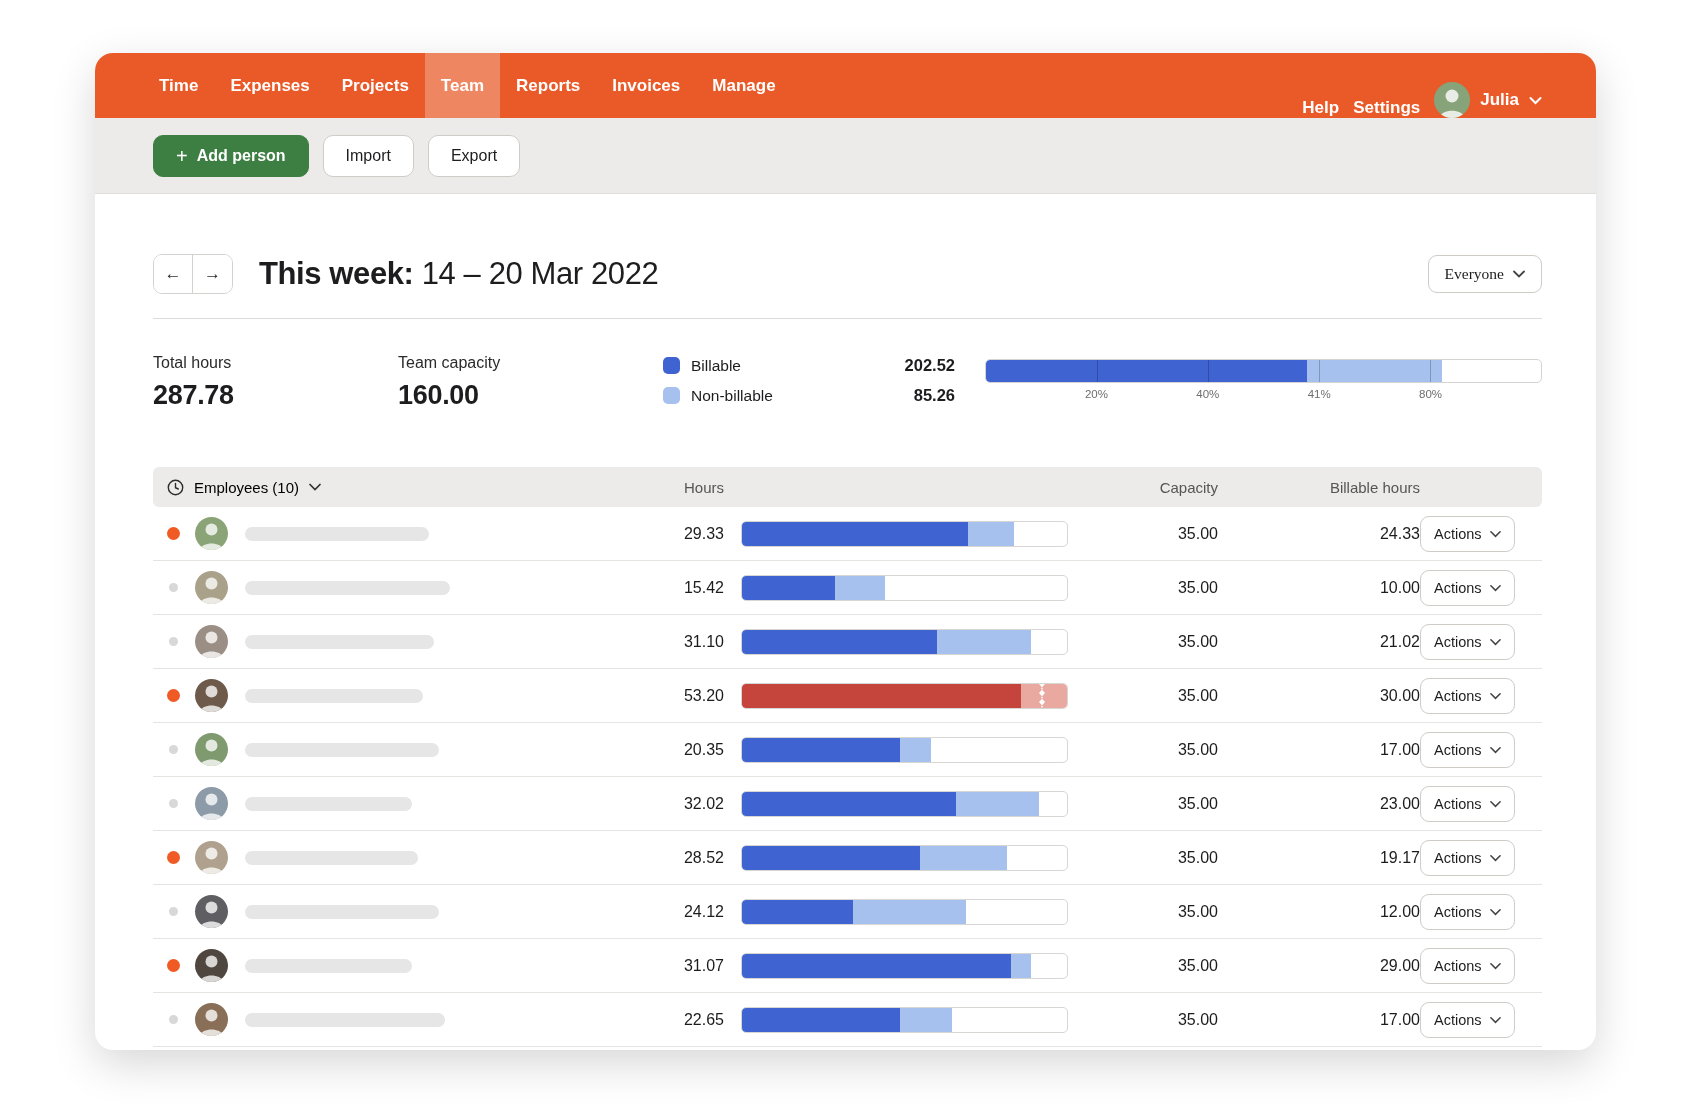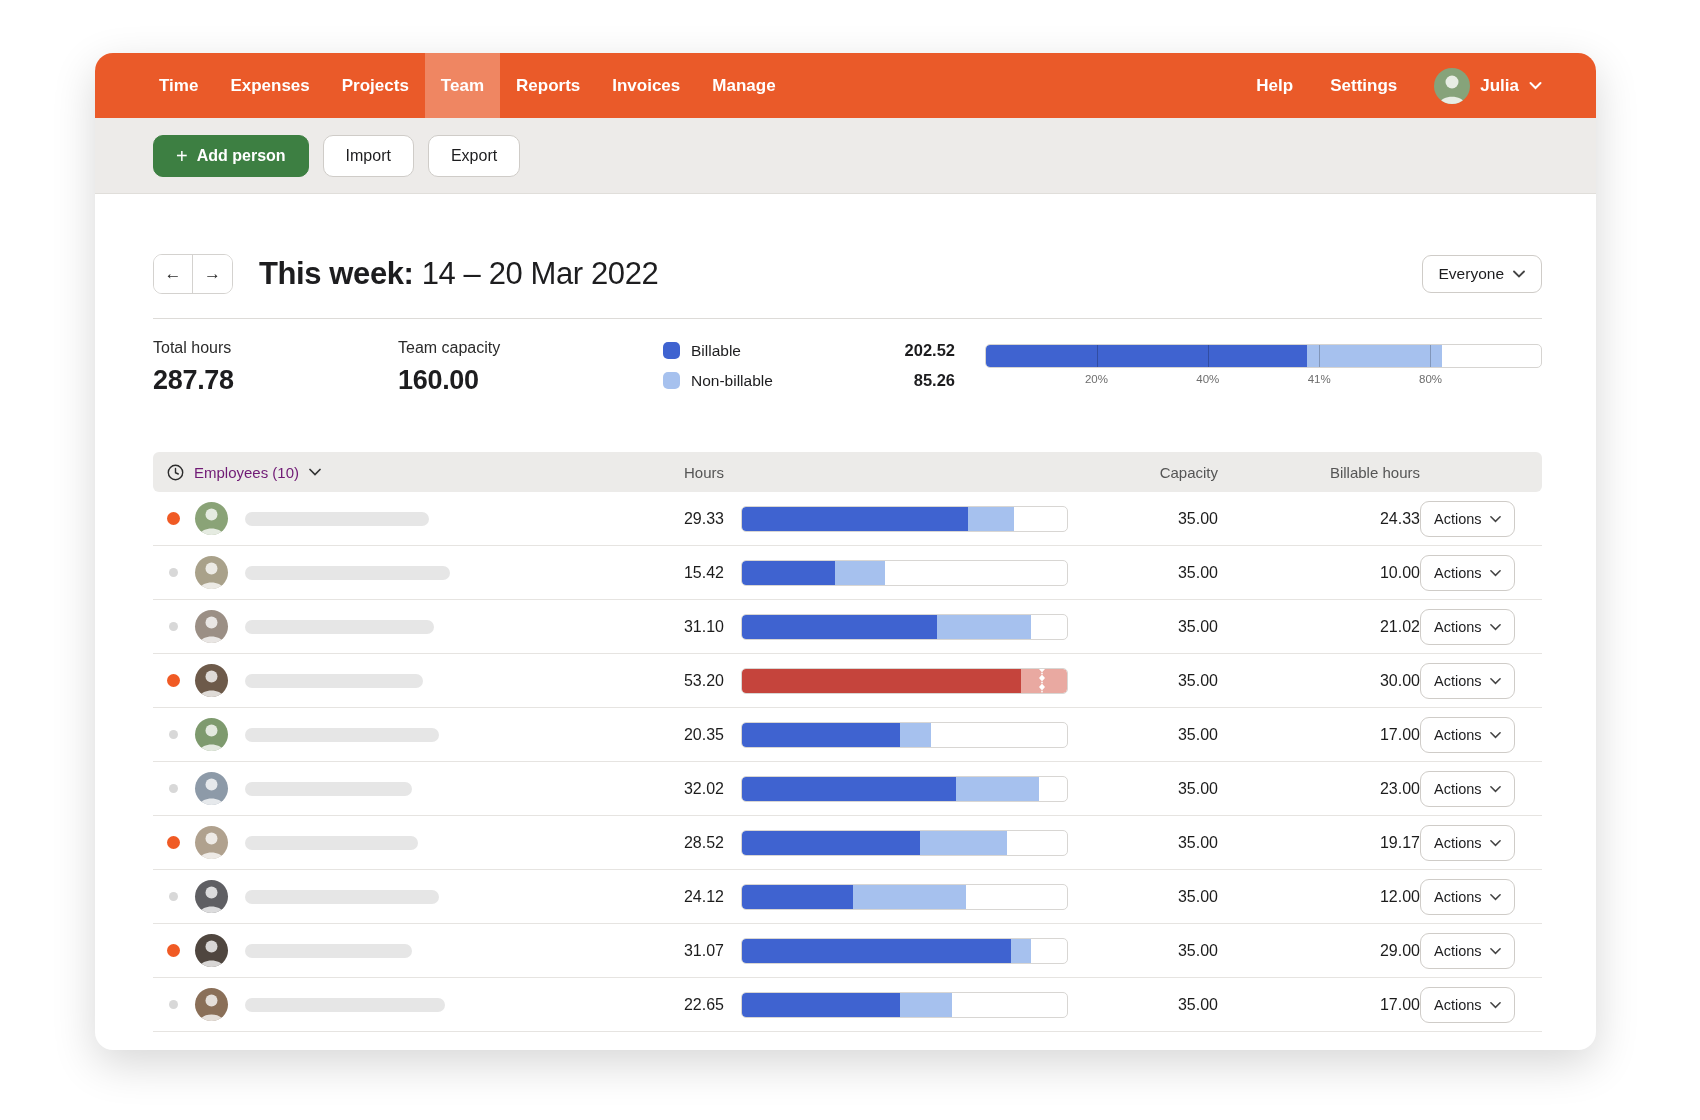--- a/index.html
+++ b/index.html
@@ -10,21 +10,21 @@
     overflow:hidden; }
 
   
   .nav { height:65px; background:#ea5a29; display:flex; align-items:stretch;
     padding:0 54px 0 48px; }
   .nav-tabs { display:flex; align-items:stretch;justify-content:space-between; }
   .nav-tab { display:flex; align-items:center; padding:0 16px; color:#fff;
     font-size:17px; font-weight:700; cursor:pointer; }
   .nav-tab.active { background:rgba(255,255,255,.27); }
   .nav-spacer { flex:1; }
-  .nav-right { display:flex; align-items:center; gap:37px; }
+  .nav-right { display:flex; align-items:flex-end; gap:14px; }
   .nav-link { color:#fff; font-size:17px; font-weight:700; cursor:pointer; }
   .nav-user { display:flex; align-items:center; gap:10px; cursor:pointer; }
   .nav-avatar { width:36px; height:36px; border-radius:50%; overflow:hidden;
     display:flex; align-items:flex-end; justify-content:center; }
   .chev { display:inline-block; }
 
   
   .toolbar { height:76px; background:#edebe9; border-bottom:1px solid #e0deda;
     display:flex; align-items:center; gap:14px; padding:0 58px; }
   .btn { display:inline-flex; align-items:center; justify-content:center; gap:9px;
@@ -38,47 +38,47 @@
   .content { padding:0 54px 0 58px; }
   .title-row { margin-top:60px; display:flex; align-items:center; }
   .pager { display:flex; border:1px solid #d4d2cf; border-radius:9px; overflow:hidden;
     background:#fff; }
   .pager button { width:39px; height:38px; border:none; background:#fff; font-size:17px;
     color:#2c2c2c; cursor:pointer; }
   .pager button:first-child { border-right:1px solid #d4d2cf; }
   .page-title { margin-left:26px; font-size:31px; letter-spacing:-.4px; }
   .page-title b { font-weight:700; }
   .filter-btn { margin-left:auto; height:38px; padding:12px 16px; font-size:15.5px;
-    border-radius:9px; }
+    border-radius:9px;font-family:Liberation Serif, serif; }
 
   .divider { border-top:1px solid #dddbd8; margin-top:24px; }
 
   
-  .summary { display:flex; margin-top:20px; align-items:flex-start; }
+  .summary { display:flex; margin-top:35px; align-items:flex-start; }
   .stat { width:245px; }
   .stat.cap { width:265px; }
   .stat-label { font-size:16px; color:#2b2b2b; }
   .stat-value { font-size:27px; font-weight:700; margin-top:8px; letter-spacing:-.3px; }
   .legend { width:292px; display:flex; flex-direction:column; gap:11px; padding-top:2px; }
   .legend-row { display:flex; align-items:center; font-size:15.5px; }
   .legend-sq { width:17px; height:17px; border-radius:5px; margin-right:11px; }
   .legend-val { margin-left:auto; font-weight:700; font-size:16.5px; }
   .cap-bar-wrap { flex:1; margin-left:30px; padding-top:5px; position:relative; }
   .cap-bar { position:relative; height:24px; border:1px solid #d6d4d1; border-radius:5px;
     background:#fff; overflow:hidden; }
   .cap-seg { position:absolute; top:0; bottom:0; left:0; }
   .cap-tick { position:absolute; top:0; bottom:0; width:1px; background:rgba(0,0,0,.22); }
   .cap-tick-label { position:absolute; top:34px; transform:translateX(-50%);
     font-size:11.5px; color:#6e6e6e; }
 
   
   .thead { margin-top:56px; height:40px; background:#ecebe9; border-radius:6px;
     display:flex; align-items:center; font-size:15px; color:#555; }
   .th-left { flex:0 0 480px; display:flex; align-items:center; gap:10px;
-    padding-left:14px; color:#701a75; cursor:pointer; }
+    padding-left:14px; color:#000000; cursor:pointer; }
   .col-hours   { flex:0 0 91px;  text-align:right; }
   .col-gap     { flex:0 0 17px; }
   .col-bar     { flex:0 0 327px; }
   .col-cap     { flex:0 0 150px; text-align:right; }
   .col-bill    { flex:0 0 202px; text-align:right; }
   .col-actions { flex:1; display:flex; justify-content:flex-start; }
 
   .row { height:54px; display:flex; align-items:center; border-bottom:1px solid #e6e4e1;
     font-size:16px; }
   .row-left { flex:0 0 480px; display:flex; align-items:center; padding-left:14px; }

